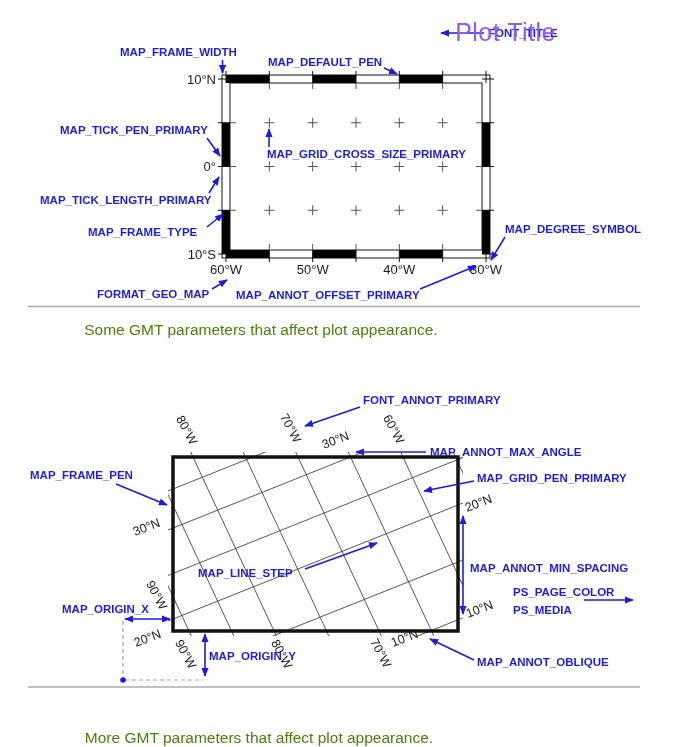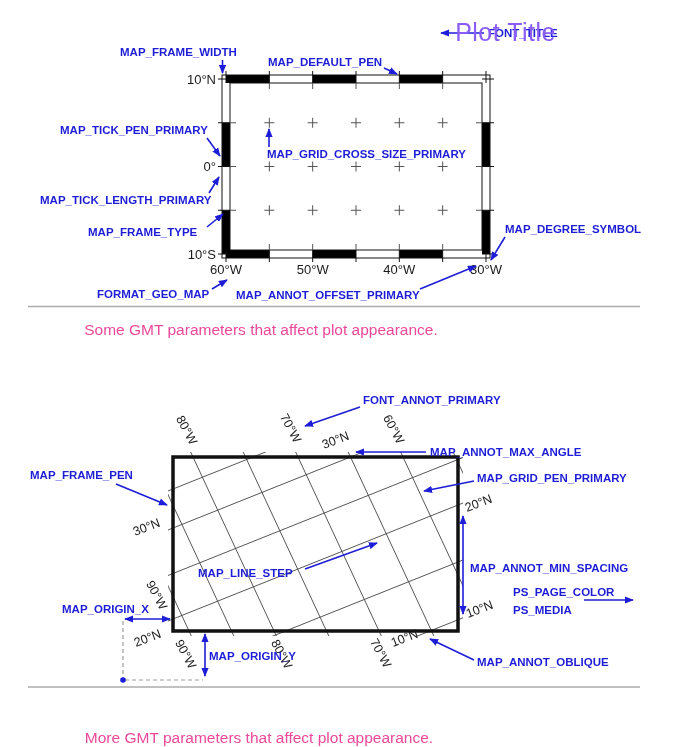--- a/index.html
+++ b/index.html
@@ -1,20 +1,20 @@
 <!DOCTYPE html>
 <html><head>
 <meta charset="utf-8">
 <style>
   html,body{margin:0;padding:0;background:#ffffff;}
   #figure-root{position:relative;width:681px;height:747px;background:#ffffff;overflow:hidden;
                font-family:"Liberation Sans", sans-serif;}
   .fig-title{position:absolute;left:156px;top:18px;width:400px;text-align:right;
              font-size:25px;color:#8b5cf6;letter-spacing:0.5px;}
-  .fig-caption{position:absolute;width:420px;text-align:center;font-size:15.5px;color:#ec4899;}
+  .fig-caption{position:absolute;width:420px;text-align:center;font-size:15.5px;color:#4d7c0f;}
   #caption1{left:51px;top:321px;}
   #caption2{left:49px;top:729px;}
   svg text{font-family:"Liberation Sans", sans-serif;}
   svg .plabel{font-size:11.5px;font-weight:bold;}
   svg .geo1{font-size:13px;}
   svg .geo2{font-size:12.5px;}
 </style>
 </head>
 <body>
 

